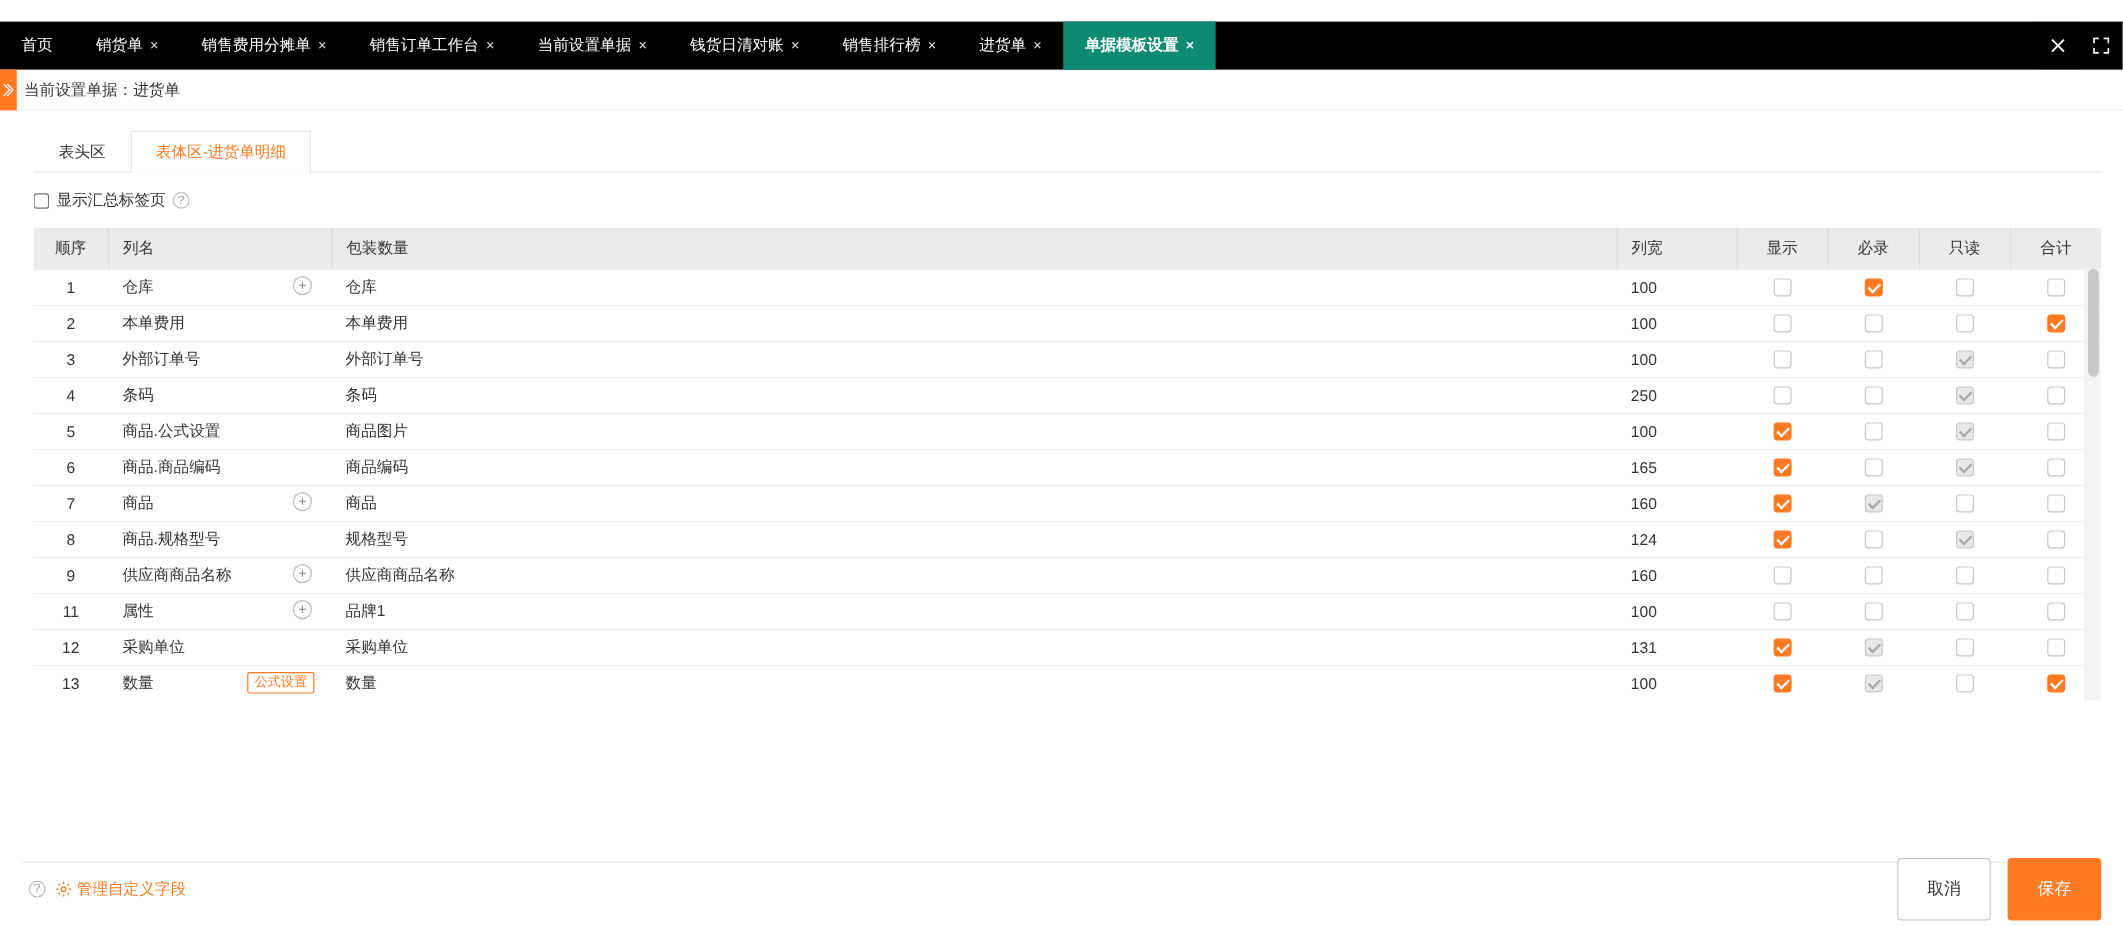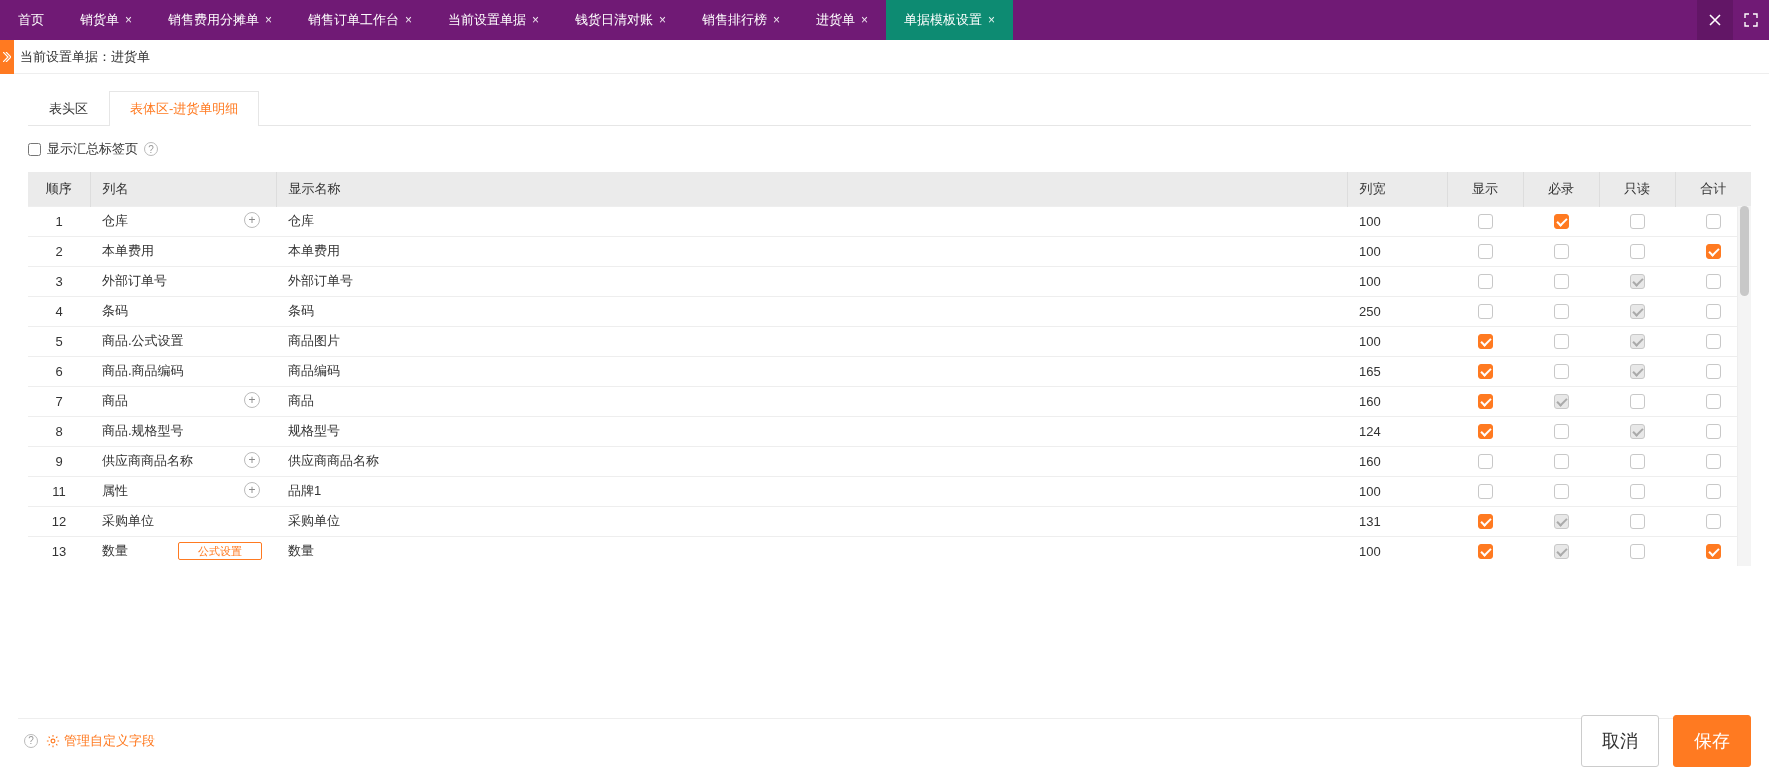--- a/index.html
+++ b/index.html
@@ -1,21 +1,21 @@
 <!DOCTYPE html>
 <html><head>
 <meta charset="utf-8">
 <style>
 * { box-sizing: border-box; margin: 0; padding: 0; }
 body { font-family: "Microsoft YaHei", -apple-system, sans-serif; font-size: 13px; color: #333; background: #fff; }
 
 
-.top-tabs { display: flex; align-items: flex-start; background: #701a75; height: 40px; color: #fff; position: relative; }
+.top-tabs { display: flex; align-items: flex-start; background: #000000; height: 40px; color: #fff; position: relative; margin-top: 18px; }
 .top-tab { display: flex; align-items: center; padding: 0 18px; height: 40px; cursor: pointer; white-space: nowrap; }
-.top-tab.active { background: #0d8b72; }
+.top-tab.active { background: #0d8b72; font-weight: bold; }
 .top-tab .close { margin-left: 6px; font-size: 12px; opacity: 0.9; }
 .top-right { position: absolute; right: 0; display: flex; align-items: center; height: 40px; }
 .top-right .icon-btn { width: 36px; height: 40px; display: flex; align-items: center; justify-content: center; cursor: pointer; }
 .top-right .icon-btn.close-win { background: rgba(0,0,0,0.12); }
 
 
 .sub-header { display: flex; align-items: center; height: 34px; border-bottom: 1px solid #eee; position: relative; }
 .sub-toggle { width: 14px; height: 34px; background: #ff7a21; display: flex; align-items: center; justify-content: center; color: #fff; cursor: pointer; }
 .sub-title { padding-left: 6px; color: #333; font-size: 13px; }
 
@@ -40,41 +40,41 @@
 .col-seq { width: 62px; text-align: center !important; }
 .col-name { width: 186px; }
 .col-disp { }
 .col-width { width: 100px; }
 .col-chk { width: 76px; text-align: center !important; }
 .tbl tbody td { height: 30px; padding: 0 12px; border-top: 1px solid #eee; font-size: 13px; }
 .tbl tbody tr.hl td { background: #fce3ca; }
 .td-seq { text-align: center; color: #333; }
 .td-chk { text-align: center; }
 .plus-btn { display: inline-flex; width: 16px; height: 16px; border: 1px solid #bbb; border-radius: 50%; align-items: center; justify-content: center; font-size: 12px; color: #888; cursor: pointer; float: right; margin-right: 4px; }
-.formula-btn { display: inline-block; border: 1px solid #ff7a21; color: #ff7a21; font-size: 11px; padding: 1px 19px; border-radius: 2px; float: right; margin-right: 2px; cursor: pointer; line-height: 14px; }
+.formula-btn { display: inline-block; border: 1px solid #ff7a21; color: #ff7a21; font-size: 11px; padding: 1px 5px; border-radius: 2px; float: right; margin-right: 2px; cursor: pointer; line-height: 14px; }
 
 
 .chk { appearance: none; width: 15px; height: 15px; border: 1px solid #c8c8c8; border-radius: 3px; background: #fff; position: relative; cursor: pointer; vertical-align: middle; }
 .chk:checked { background: #ff7a21; border-color: #ff7a21; }
 .chk:checked::after { content: ""; position: absolute; left: 4px; top: 1px; width: 4px; height: 8px; border: solid #fff; border-width: 0 2px 2px 0; transform: rotate(45deg); }
 .chk:disabled { background: #f3f3f3; cursor: not-allowed; }
 .chk:disabled:checked { background: #e8e8e8; border-color: #c8c8c8; }
 .chk:disabled:checked::after { border-color: #aaa; }
 
 
 .scrollbar { position: absolute; right: 0; top: 34px; width: 14px; bottom: 0; background: #f4f4f4; border-left: 1px solid #eee; }
 .scroll-thumb { position: absolute; left: 2px; right: 2px; top: 0; height: 90px; background: #c8c8c8; border-radius: 5px; }
 
 
 .footer { position: fixed; left: 18px; right: 18px; bottom: 10px; height: 44px; display: flex; align-items: center; background: #fff; border-top: 1px solid #eee; }
 .footer-left { display: flex; align-items: center; color: #ff7a21; cursor: pointer; }
 .footer-left .q2 { color: #999; margin-right: 4px; }
 .footer-left .gear { width: 14px; height: 14px; margin: 0 4px; }
 .footer-right { margin-left: auto; display: flex; gap: 14px; }
-.btn { min-width: 78px; height: 52px; border-radius: 3px; border: 1px solid #ccc; background: #fff; cursor: pointer; font-size: 18px; color: #333; }
+.btn { min-width: 78px; height: 52px; border-radius: 3px; border: 1px solid #ccc; background: #fff; cursor: pointer; font-size: 14px; color: #333; }
 .btn.primary { background: #ff7a21; border-color: #ff7a21; color: #fff; }
 
 svg { display: block; }
 </style>
 </head>
 <body>
 
 <div class="top-tabs">
   <div id="top-tabs-container" style="display:flex;">
       <div class="top-tab">
@@ -150,21 +150,21 @@
     <span>显示汇总标签页</span>
     <span class="qmark">?</span>
   </div>
 
   <div class="tbl-wrap">
     <table class="tbl">
       <thead>
         <tr>
           <th class="col-seq">顺序</th>
           <th class="col-name">列名</th>
-          <th class="col-disp">显示名称</th>
+          <th class="col-disp">包装数量</th>
           <th class="col-width">列宽</th>
           <th class="col-chk">显示</th>
           <th class="col-chk">必录</th>
           <th class="col-chk">只读</th>
           <th class="col-chk">合计</th>
         </tr>
       </thead>
       <tbody id="tbody">
           <tr>
             <td class="td-seq">1</td>

